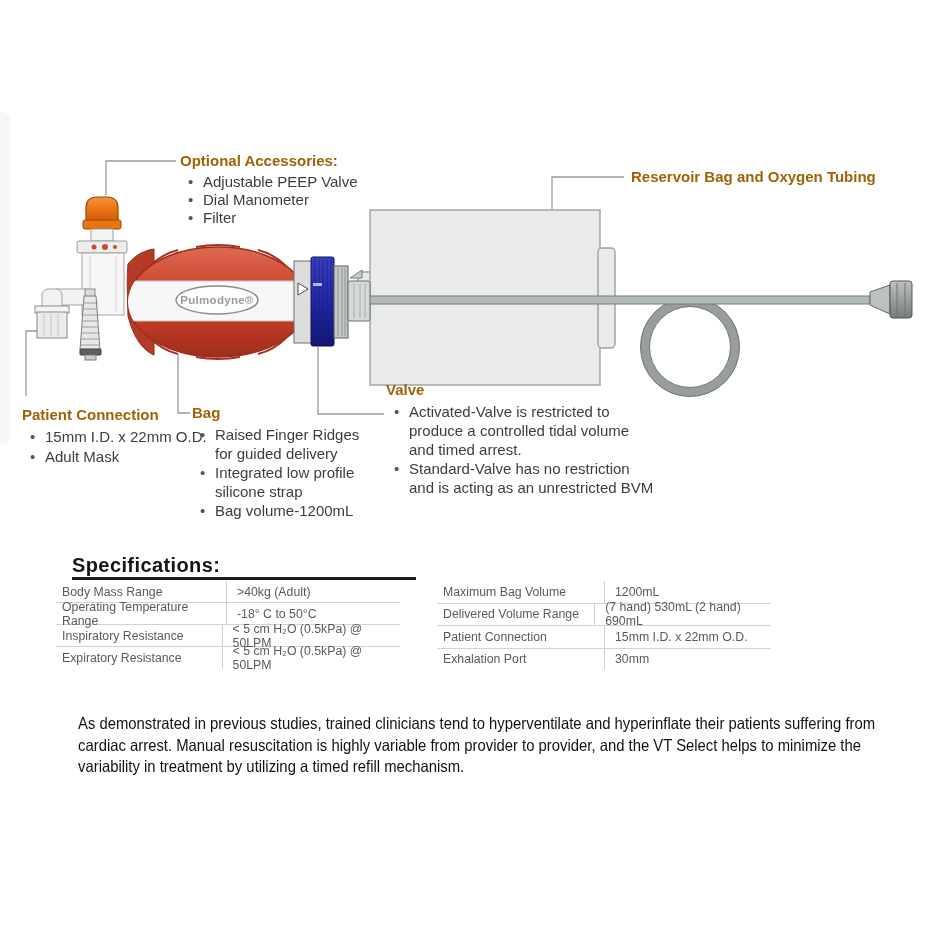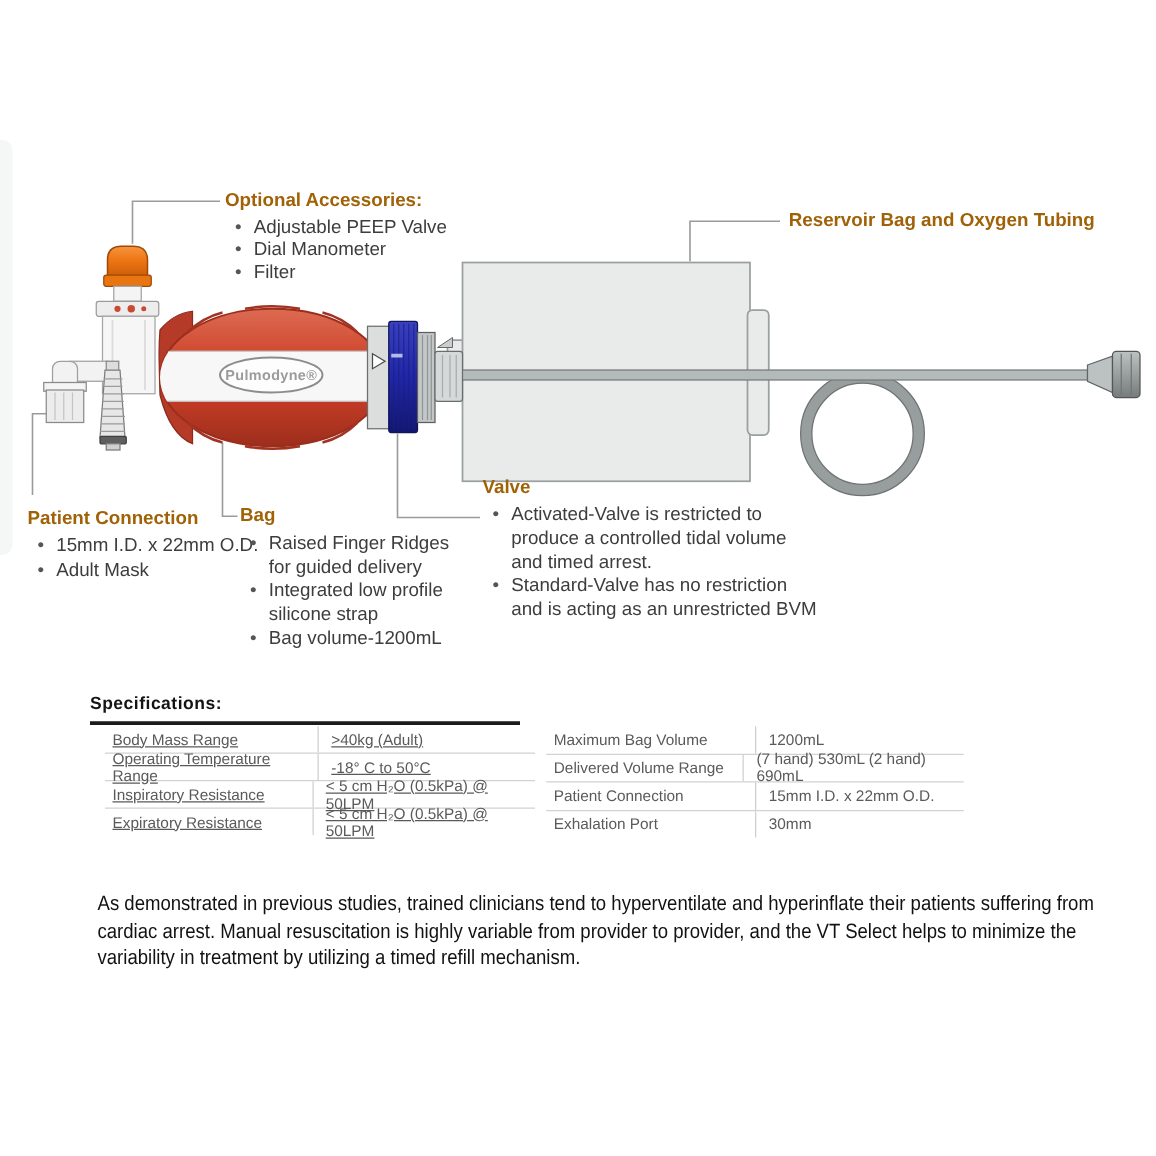--- a/index.html
+++ b/index.html
@@ -13,29 +13,29 @@
   .callout{color:#242424;}
   .callout .hd{font-weight:bold;font-size:15px;line-height:18px;color:#a16207;}
   .blist{list-style:none;margin:3px 0 0 0;padding:0;}
   .blist li{position:relative;padding-left:23px;font-size:15px;color:#3d3d3d;}
   .blist li::before{content:"\2022";position:absolute;left:8px;color:#555;}
   .lh18 li{line-height:18px;}
   .lh19 li{line-height:19px;}
   .lh20 li{line-height:20px;}
 
   
-  .spec-heading{left:72px;top:554px;font-size:14px;font-weight:bold;color:#141414;letter-spacing:.4px;}
+  .spec-heading{left:72px;top:554px;font-size:20px;font-weight:bold;color:#141414;letter-spacing:.4px;}
   .spec-rule{left:72px;top:577px;width:344px;height:3px;background:#1b1b1b;}
   .spec-table{display:block;}
   .spec-row{display:flex;align-items:center;border-bottom:1px solid #d2d2d2;}
   .spec-row:last-child{border-bottom:none;}
   .spec-row .lbl{border-right:1px solid #cfcfcf;padding-left:6px;box-sizing:border-box;height:100%;display:flex;align-items:center;}
   .spec-row .val{padding-left:10px;}
   .spec-table{font-size:12.3px;color:#5a5a5a;}
-  .t-left{left:84px;top:581px;width:344px;text-decoration:underline;}
+  .t-left{left:56px;top:581px;width:344px;}
   .t-left .spec-row{height:21px;}
   .t-left .lbl{width:171px;}
   .t-right{left:437px;top:581px;width:334px;}
   .t-right .spec-row{height:21.5px;align-items:center;}
   .t-right .lbl{width:168px;}
 
   
   .footer-par{left:78px;top:713px;width:900px;font-size:16.5px;line-height:21.6px;color:#121212;
               transform:scaleX(0.9);transform-origin:left top;}
 </style>

